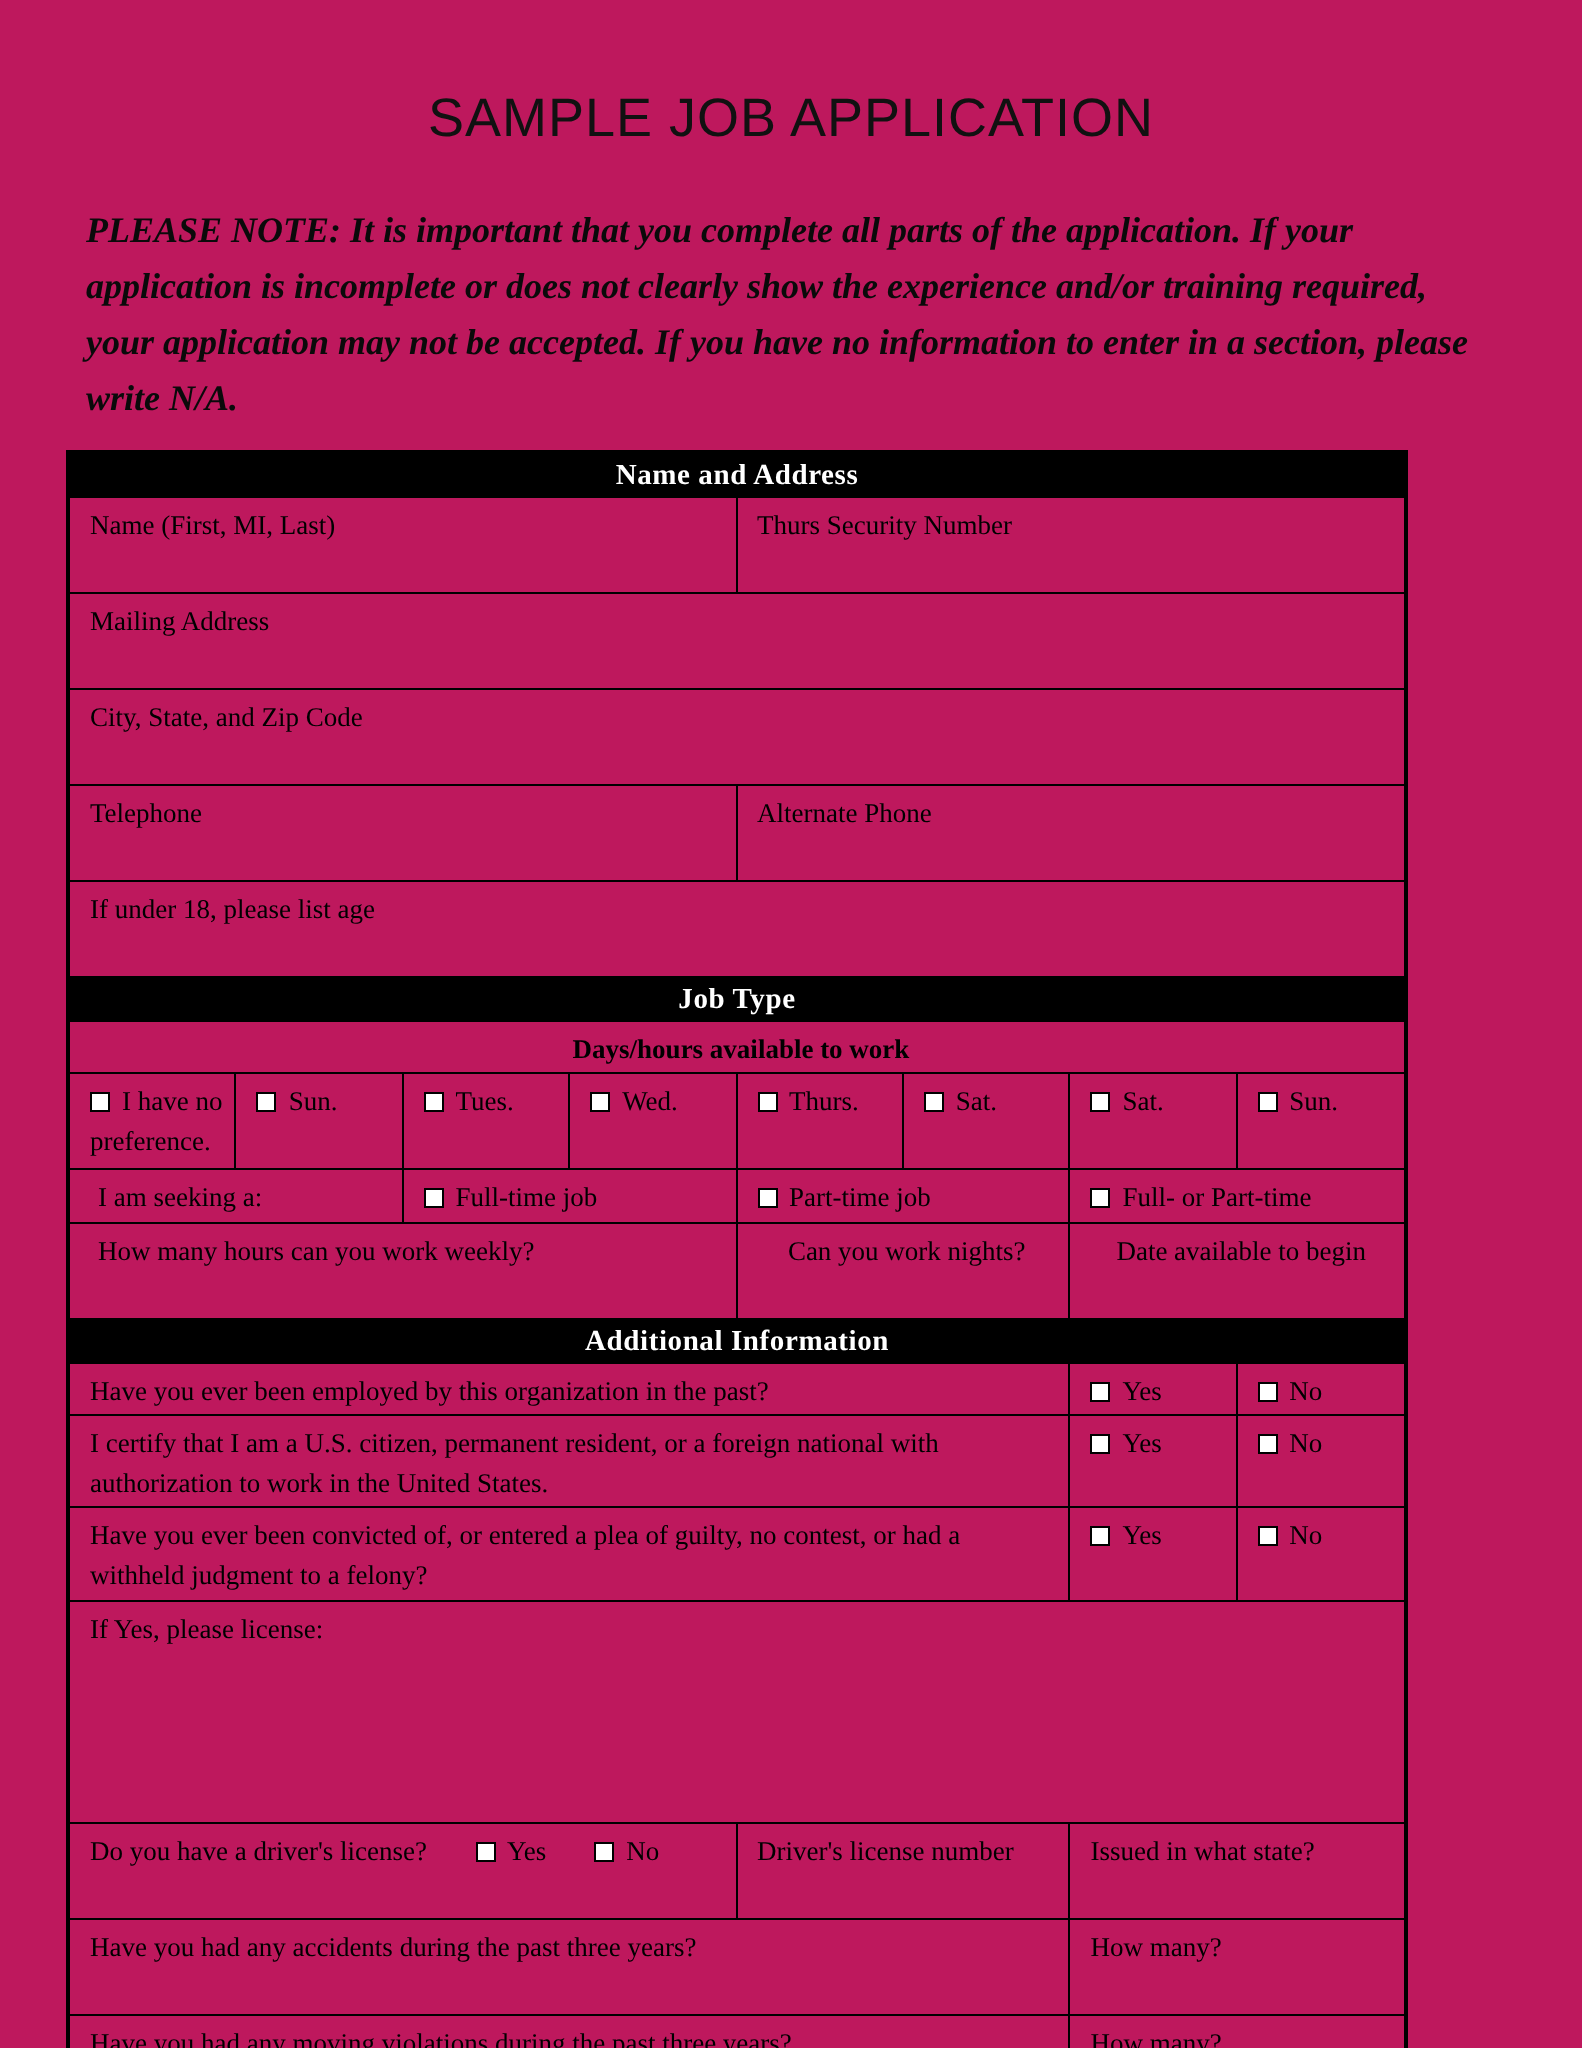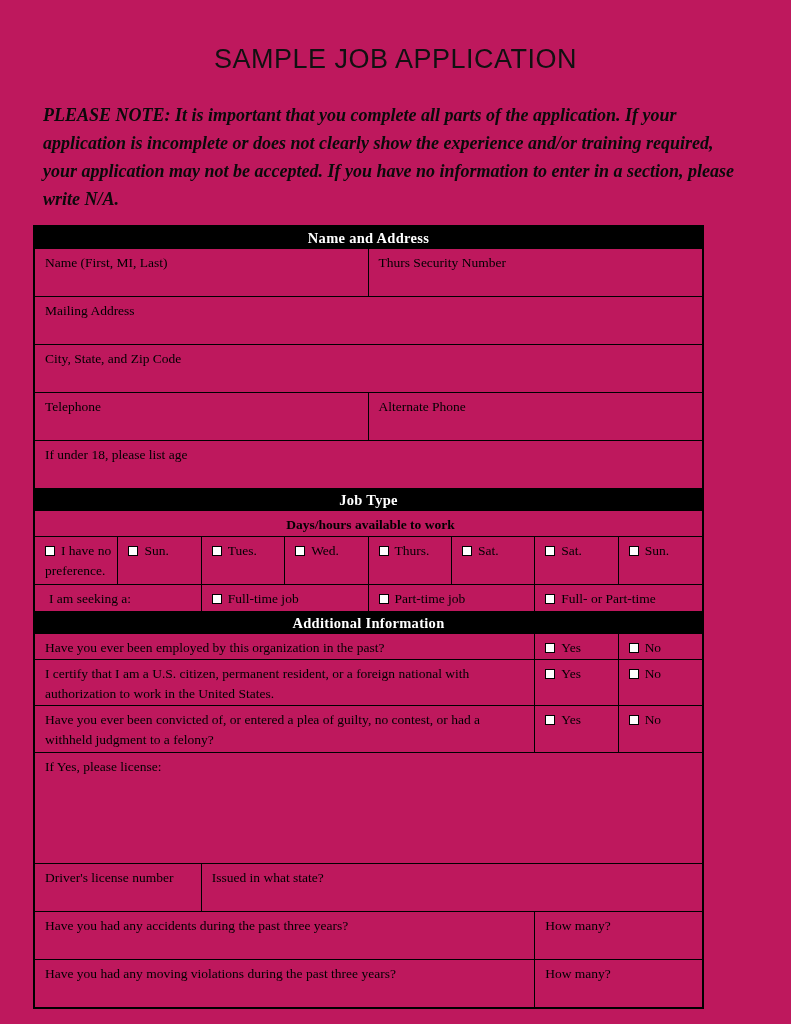--- a/index.html
+++ b/index.html
@@ -173,20 +173,31 @@
         <span class="cb"></span><span>Full-time job</span>
       </div>
       <div class="cell c2 h-sm">
         <span class="cb"></span><span>Part-time job</span>
       </div>
       <div class="cell c2 h-sm">
         <span class="cb"></span><span>Full- or Part-time</span>
       </div>
     </div>
 
+    <div class="row">
+      <div class="cell c4 h-lg indent">
+        <span>How many hours can you work weekly?</span>
+      </div>
+      <div class="cell c2 h-lg center">
+        <span>Can you work nights?</span>
+      </div>
+      <div class="cell c2 h-lg center">
+        <span>Date available to begin</span>
+      </div>
+    </div>
 
     <div class="bar">Additional Information</div>
 
     <div class="row">
       <div class="cell c6 h-sm">Have you ever been employed by this organization in the past?</div>
       <div class="cell c1 h-sm">
         <span class="cb"></span><span>Yes</span>
       </div>
       <div class="cell c1 h-sm">
         <span class="cb"></span><span>No</span>
@@ -213,20 +224,23 @@
       </div>
     </div>
 
     <div class="row">
       <div class="cell c8 h-xl">
         <span>If Yes, please license:</span>
       </div>
     </div>
 
     <div class="row">
+      <div class="cell c4 h-lg">
+        <span>Do you have a driver's license?</span><span class="inline-cb"><span class="cb"></span><span>Yes</span></span><span class="inline-cb"><span class="cb"></span><span>No</span></span>
+      </div>
       <div class="cell c2 h-lg">
         <span>Driver's license number</span>
       </div>
       <div class="cell c2 h-lg">
         <span>Issued in what state?</span>
       </div>
     </div>
 
     <div class="row">
       <div class="cell c6 h-lg">Have you had any accidents during the past three years?</div>

